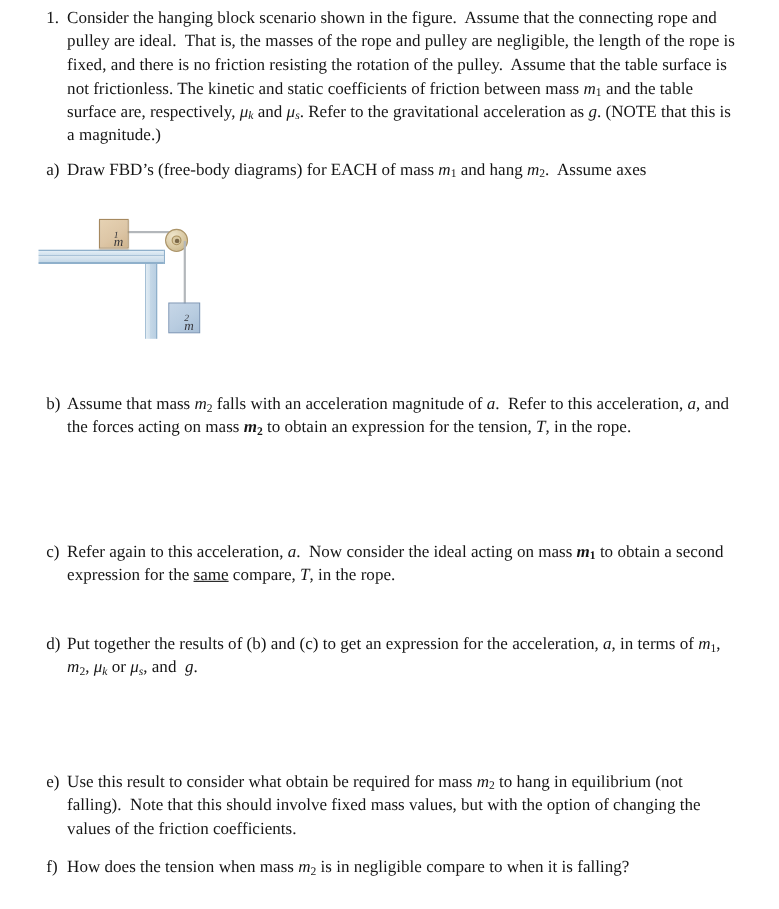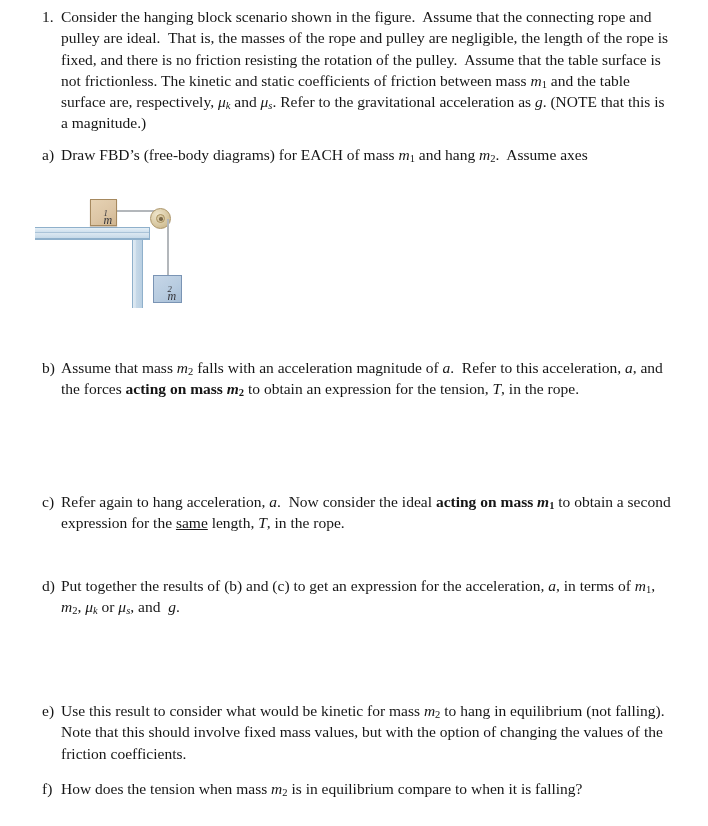--- a/index.html
+++ b/index.html
@@ -29,21 +29,21 @@
     position: absolute;
     left: 0;
     top: 0;
     white-space: pre;
   }
   .item .body {
     margin-left: 19px;
     white-space: pre-wrap;
   }
   .it  { font-style: italic; }
-  .bd  { font-weight: bold; }
+  .bd  { font-weight: normal; }
   .bdit{ font-weight: bold; font-style: italic; }
   .un  { text-decoration: underline; }
   sub {
     font-size: 0.68em;
     line-height: 0;
     vertical-align: -0.22em;
   }
   sub.it { font-style: italic; }
   sub.bd { font-weight: bold; }
 
@@ -188,31 +188,31 @@
     </div>
   </div>
 
   <div class="item" id="part-b">
     <span class="lbl">b)</span>
     <div class="body"><span>Assume that mass </span><span class="it">m</span><sub>2</sub><span> falls with an acceleration magnitude of </span><span class="it">a</span><span>.  Refer to this acceleration, </span><span class="it">a</span><span>, and the forces </span><span class="bd">acting on mass </span><span class="bdit">m</span><sub class="bd">2</sub><span> to obtain an expression for the tension, </span><span class="it">T</span><span>, in the rope.</span></div>
   </div>
 
   <div class="item" id="part-c">
     <span class="lbl">c)</span>
-    <div class="body"><span>Refer again to hang acceleration, </span><span class="it">a</span><span>.  Now consider the ideal </span><span class="bd">acting on mass </span><span class="bdit">m</span><sub class="bd">1</sub><span> to obtain a second expression for the </span><span class="un">same</span><span> length, </span><span class="it">T</span><span>, in the rope.</span></div>
+    <div class="body"><span>Refer again to this acceleration, </span><span class="it">a</span><span>.  Now consider the ideal </span><span class="bd">acting on mass </span><span class="bdit">m</span><sub class="bd">1</sub><span> to obtain a second expression for the </span><span class="un">same</span><span> compare, </span><span class="it">T</span><span>, in the rope.</span></div>
   </div>
 
   <div class="item" id="part-d">
     <span class="lbl">d)</span>
     <div class="body"><span>Put together the results of (b) and (c) to get an expression for the acceleration, </span><span class="it">a</span><span>, in terms of </span><span class="it">m</span><sub>1</sub><span>,  </span><span class="it">m</span><sub>2</sub><span>, </span><span class="it">μ</span><sub class="it">k</sub><span> or </span><span class="it">μ</span><sub class="it">s</sub><span>, and  </span><span class="it">g</span><span>.</span></div>
   </div>
 
   <div class="item" id="part-e">
     <span class="lbl">e)</span>
-    <div class="body"><span>Use this result to consider what would be kinetic for mass </span><span class="it">m</span><sub>2</sub><span> to hang in equilibrium (not falling).  Note that this should involve fixed mass values, but with the option of changing the values of the friction coefficients.</span></div>
+    <div class="body"><span>Use this result to consider what obtain be required for mass </span><span class="it">m</span><sub>2</sub><span> to hang in equilibrium (not falling).  Note that this should involve fixed mass values, but with the option of changing the values of the friction coefficients.</span></div>
   </div>
 
   <div class="item" id="part-f">
     <span class="lbl">f)</span>
-    <div class="body"><span>How does the tension when mass </span><span class="it">m</span><sub>2</sub><span> is in equilibrium compare to when it is falling?</span></div>
+    <div class="body"><span>How does the tension when mass </span><span class="it">m</span><sub>2</sub><span> is in negligible compare to when it is falling?</span></div>
   </div>
 
 </div>
 
 </body></html>

